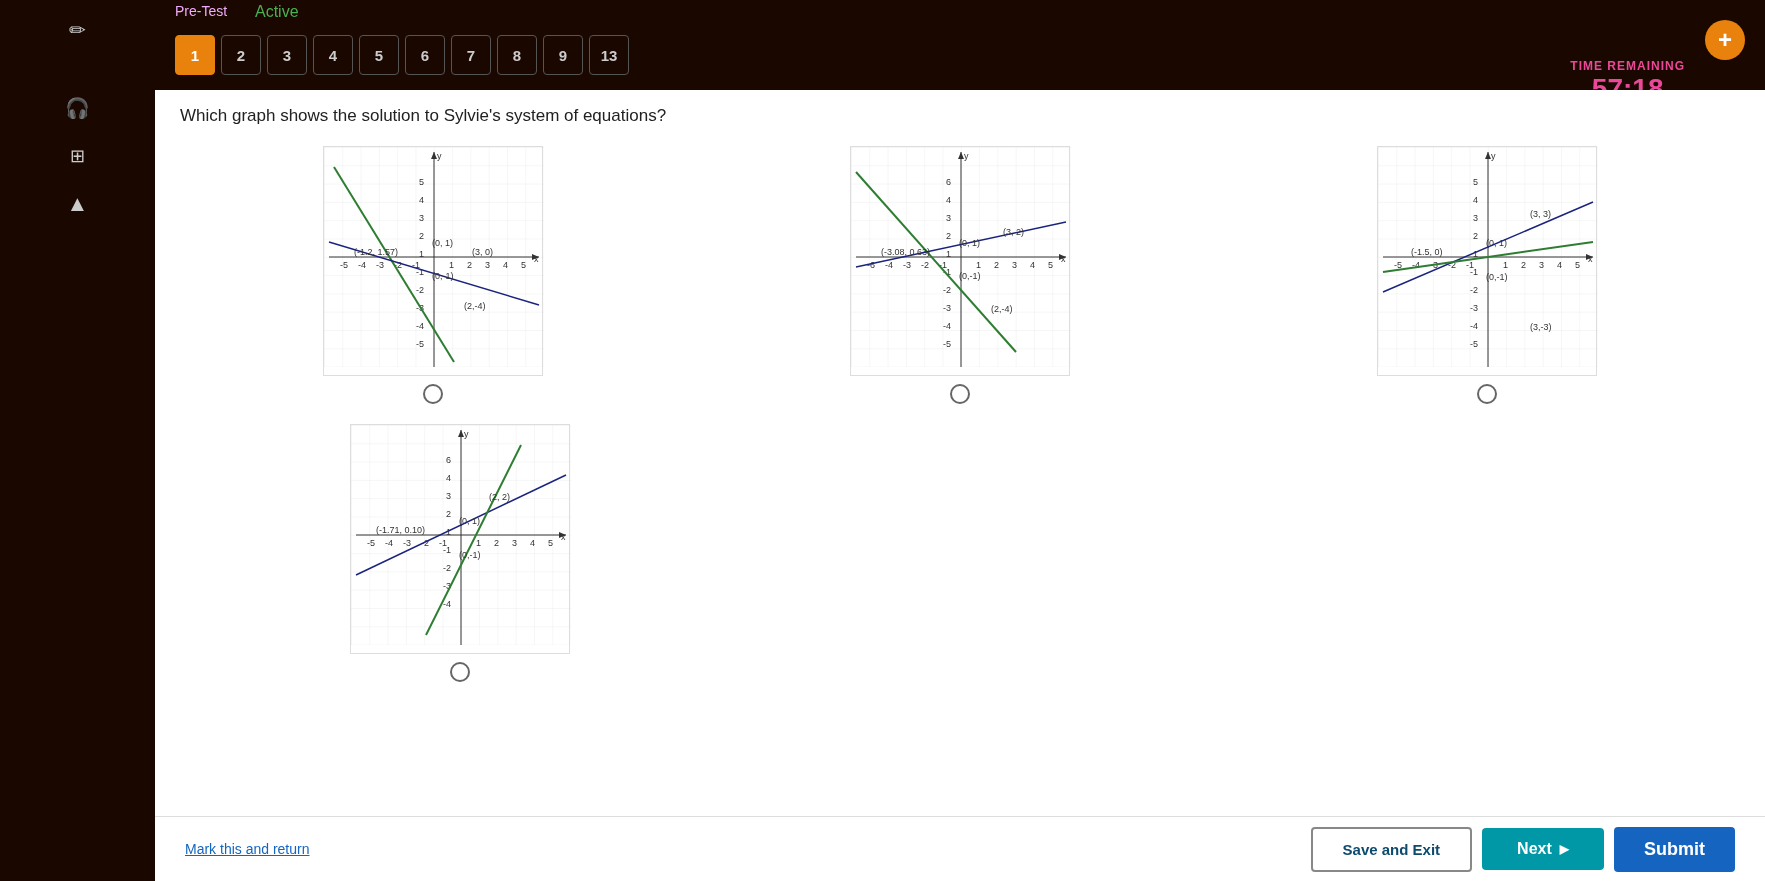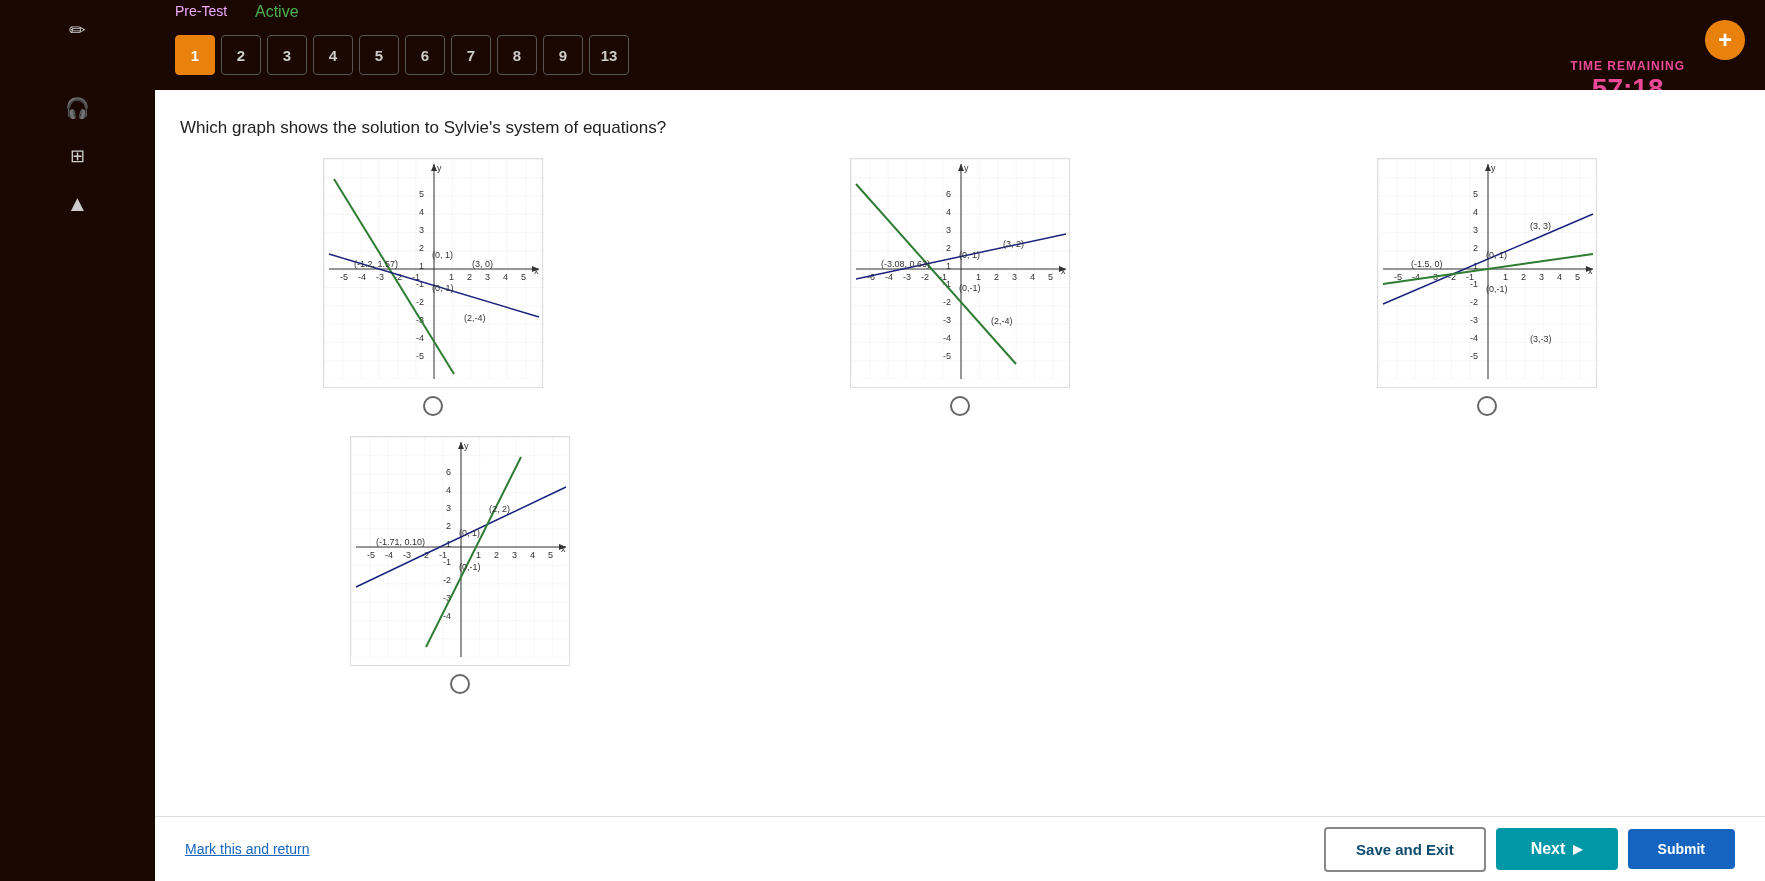--- a/index.html
+++ b/index.html
@@ -177,21 +177,21 @@
 
     
     .main-content {
       position: absolute;
       left: 155px;
       top: 90px;
       right: 0;
       bottom: 0;
       background: white;
       overflow-y: auto;
-      padding: 28px 25px;
+      padding: 16px 25px;
     }
 
     .question-text {
       font-size: 17px;
       color: #222;
       margin-bottom: 20px;
     }
 
     
     .graphs-grid {
@@ -287,21 +287,21 @@
 
     .btn-next::after {
       content: "▶";
       font-size: 12px;
     }
 
     .btn-submit {
       background: #1565c0;
       color: white;
       padding: 12px 30px;
-      font-size: 14px;
+      font-size: 18px;
       font-weight: bold;
       cursor: pointer;
       border: none;
       border-radius: 4px;
       margin-left: 10px;
     }
 
     
     svg text {
       font-family: Arial, sans-serif;

